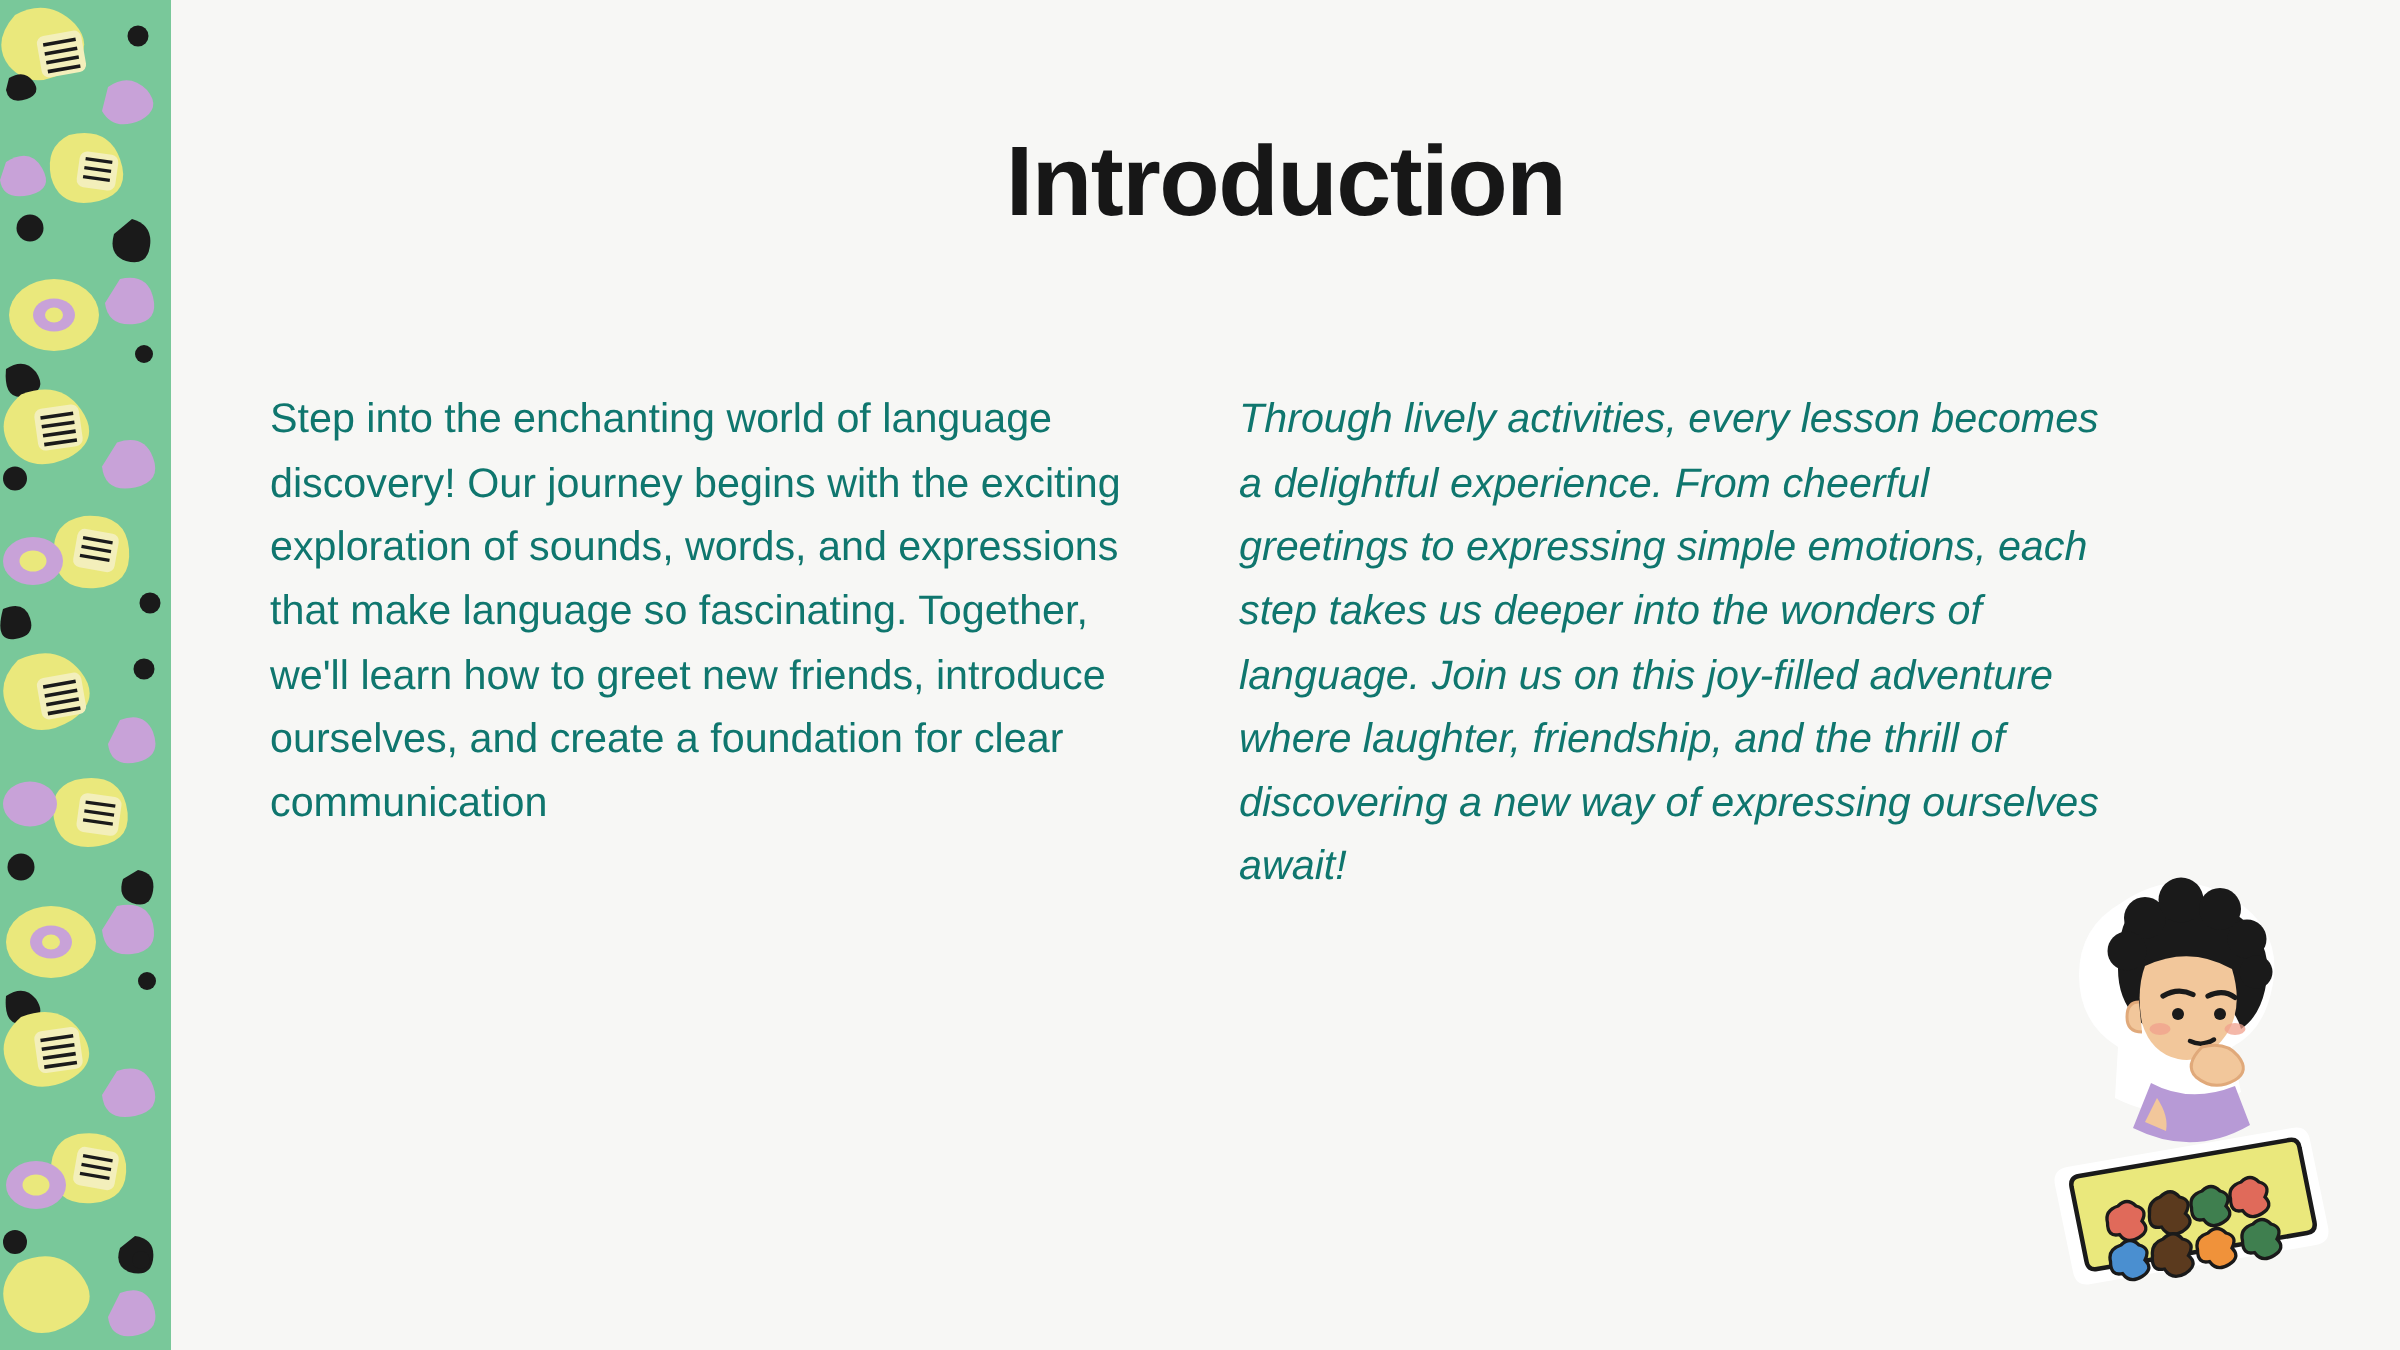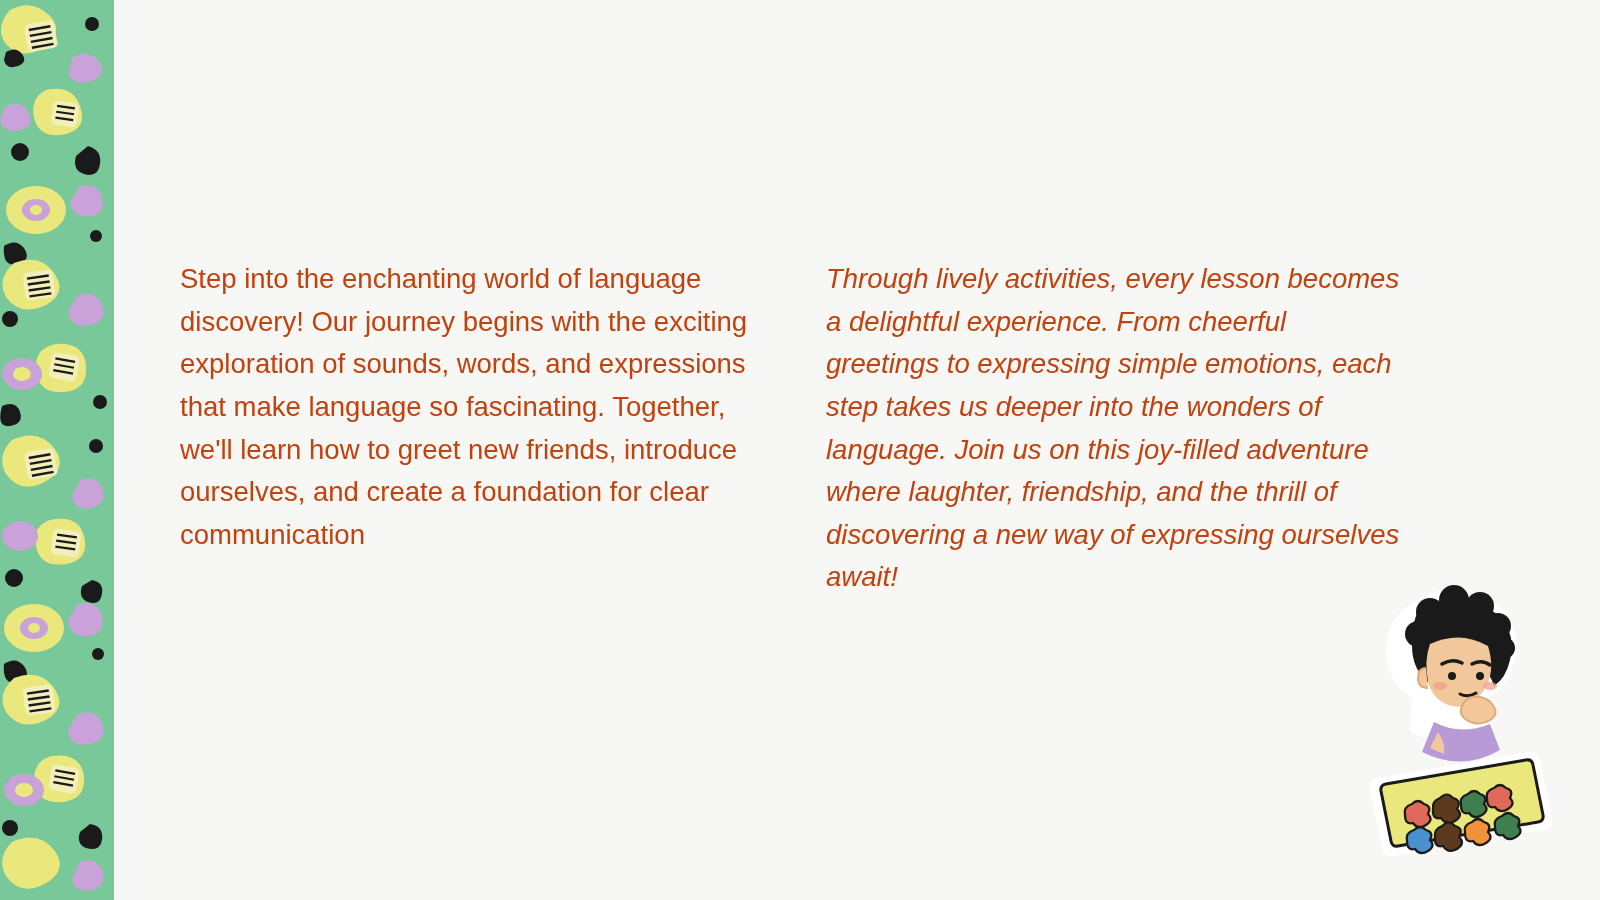--- a/index.html
+++ b/index.html
@@ -49,21 +49,21 @@
     left: 180px;
     top: 258px;
     width: 1220px;
     display: flex;
     gap: 46px;
   }
   .col {
     width: 586px;
     font-size: 27.5px;
     line-height: 1.55;
-    color: #c2410c;
+    color: #0f766e;
   }
   .col.col-left { width: 600px; }
   .col.col-right { width: 574px; font-style: italic; }
 
   
   .sticker {
     position: absolute;
     right: 34px;
     bottom: 28px;
     width: 210px;
@@ -197,20 +197,21 @@
         </g>
         <g transform="translate(0,832)">
           <path d="M12 10 q26 -12 42 8 q14 18 -6 32 q-26 16 -42 -6 q-10 -18 6 -34z" fill="#eae87c"></path>
           <path d="M80 30 q16 -6 22 8 q6 16 -10 20 q-18 4 -20 -12z" fill="#c8a2d8"></path>
           <circle cx="94" cy="8" r="6" fill="#1a1a1a"></circle>
         </g>
       </g>
     </svg>
   </div>
 
+  <h1 class="title">Introduction</h1>
 
   <div class="columns">
     <p class="col col-left">Step into the enchanting world of language discovery! Our journey begins with the exciting exploration of sounds, words, and expressions that make language so fascinating. Together, we'll learn how to greet new friends, introduce ourselves, and create a foundation for clear communication</p>
     <p class="col col-right">Through lively activities, every lesson becomes a delightful experience. From cheerful greetings to expressing simple emotions, each step takes us deeper into the wonders of language. Join us on this joy-filled adventure where laughter, friendship, and the thrill of discovering a new way of expressing ourselves await!</p>
   </div>
 
   <div class="sticker">
     <svg width="210" height="300" viewBox="0 0 210 300" xmlns="http://www.w3.org/2000/svg" aria-hidden="true">
 
       <g>

